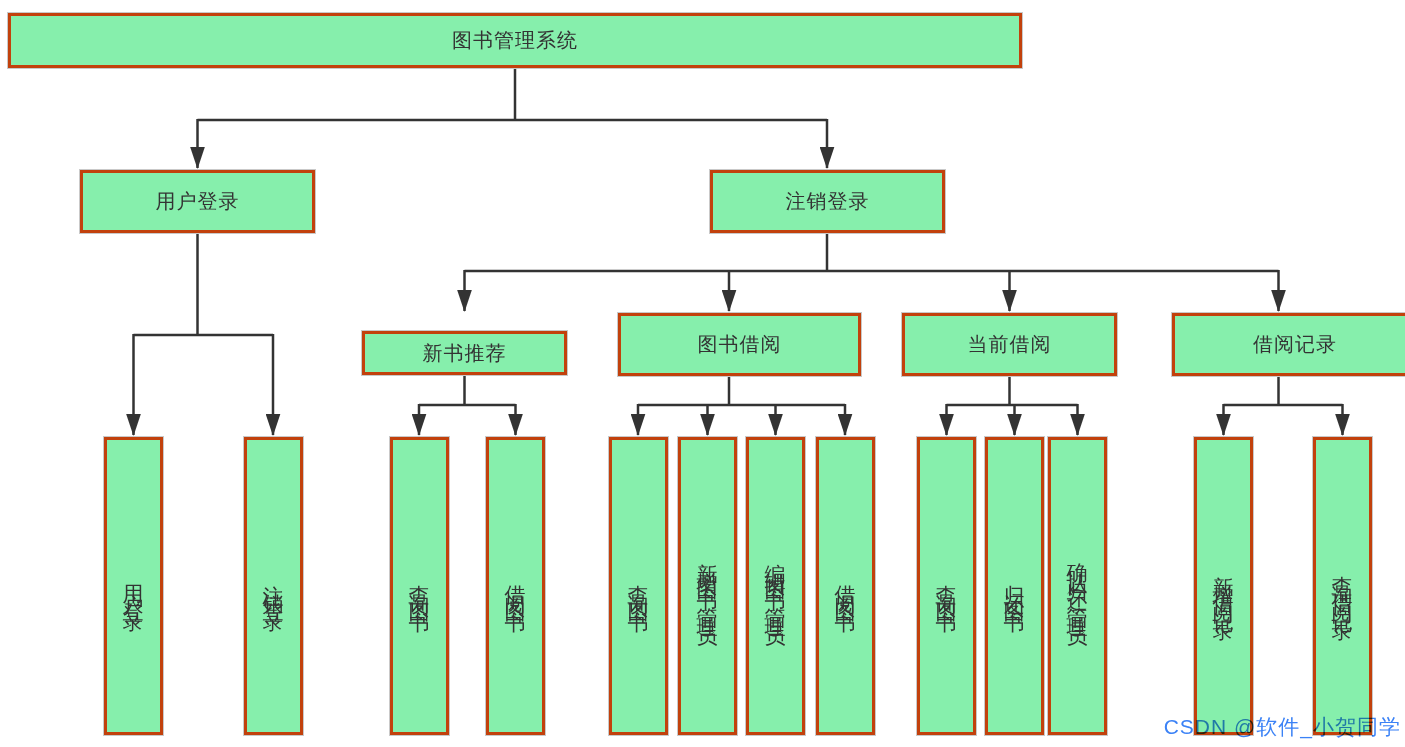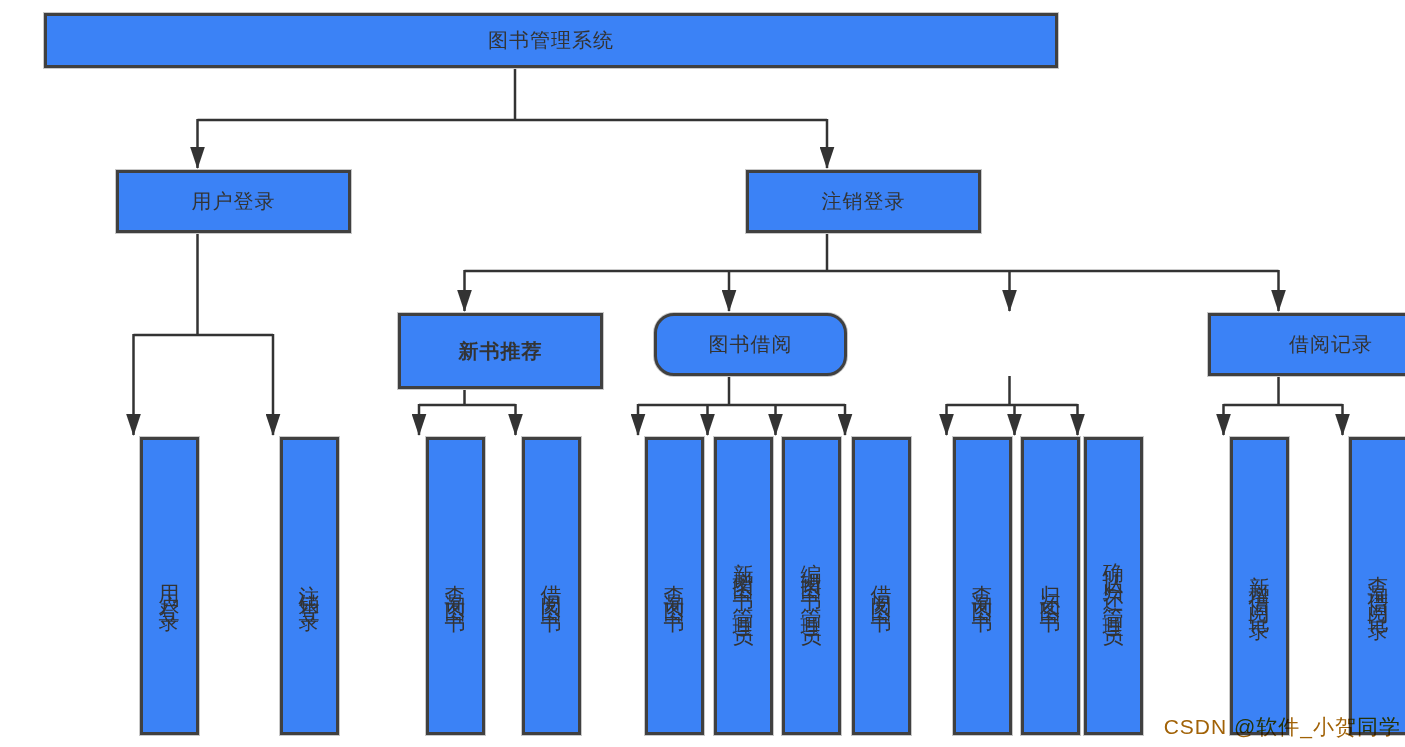--- a/index.html
+++ b/index.html
@@ -19,49 +19,48 @@
     position: absolute;
     left: 0;
     top: 0;
     width: 1405px;
     height: 747px;
     z-index: 1;
   }
   .node {
     position: absolute;
     box-sizing: border-box;
-    border: 3px solid #404040;
-    background: #3b82f6;
+    border: 3px solid #c2410c;
+    background: #86efac;
     color: #333333;
     display: flex;
     align-items: center;
     justify-content: center;
     z-index: 2;
     box-shadow: 0 0 0 1px #c9c9c9;
-    margin-left: 36px;
   }
   .h-node {
     font-size: 20px;
     letter-spacing: 1px;
     white-space: nowrap;
   }
   .v-node {
     writing-mode: vertical-rl;
     text-orientation: upright;
     font-size: 21px;
     letter-spacing: 9px;
     line-height: 53px;
     text-align: center;
   }
   .watermark {
     position: absolute;
     right: 4px;
     bottom: 6px;
     font-size: 21px;
-    color: #a16207;
+    color: #3b82f6;
     letter-spacing: 1px;
     z-index: 3;
     mix-blend-mode: multiply;
     white-space: nowrap;
   }
 </style>
 </head>
 <body>
 
 <div class="canvas">
@@ -128,22 +127,23 @@
         <path d="M1342.5,404 V435" marker-end="url(#arrow)"></path>
       </g>
     </g>
   </svg>
 
   <div class="node h-node" style="left:8px; top:13px; width:1014px; height:55px;">图书管理系统</div>
 
   <div class="node h-node" style="left:80px; top:170px; width:235px; height:63px;">用户登录</div>
   <div class="node h-node" style="left:710px; top:170px; width:235px; height:63px;">注销登录</div>
 
-  <div class="node h-node" style="left:362px; top:313px; width:205px; height:76px;font-weight:bold;">新书推荐</div>
-  <div class="node h-node" style="left:618px; top:313px; width:193px; height:63px;border-radius:20px;">图书借阅</div>
+  <div class="node h-node" style="left:362px; top:331px; width:205px; height:44px;">新书推荐</div>
+  <div class="node h-node" style="left:618px; top:313px; width:243px; height:63px;">图书借阅</div>
+  <div class="node h-node" style="left:902px; top:313px; width:215px; height:63px;">当前借阅</div>
   <div class="node h-node" style="left:1172px; top:313px; width:246px; height:63px;">借阅记录</div>
 
   <div class="node v-node" style="left:104px; top:437px; width:59px; height:298px;">用户登录</div>
   <div class="node v-node" style="left:244px; top:437px; width:59px; height:298px;">注销登录</div>
 
   <div class="node v-node" style="left:390px; top:437px; width:59px; height:298px;">查询图书</div>
   <div class="node v-node" style="left:486px; top:437px; width:59px; height:298px;">借阅图书</div>
 
   <div class="node v-node" style="left:609px; top:437px; width:59px; height:298px;">查询图书</div>
   <div class="node v-node" style="left:678px; top:437px; width:59px; height:298px;">新增图书（管理员）</div>

